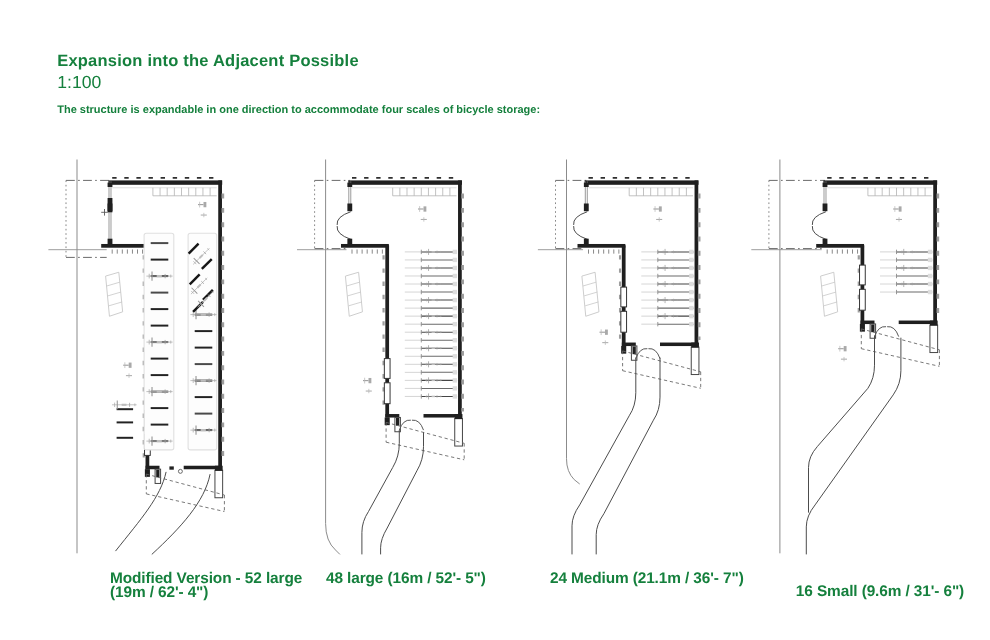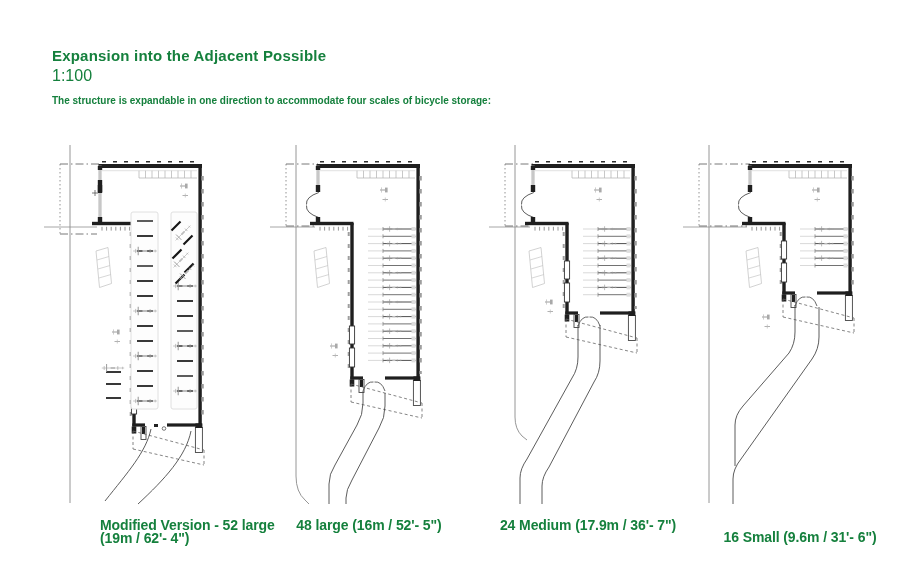--- a/index.html
+++ b/index.html
@@ -817,18 +817,18 @@
     </svg>
 
   <div class="cap cap1">
     <div>Modified Version - 52 large</div>
     <div>(19m / 62'- 4")</div>
   </div>
   <div class="cap cap2">
     <div>48 large (16m / 52'- 5")</div>
   </div>
   <div class="cap cap3">
-    <div>24 Medium (17.9m / 36'- 7")</div>
+    <div>24 Medium (21.1m / 36'- 7")</div>
   </div>
   <div class="cap cap4">
     <div>16 Small (9.6m / 31'- 6")</div>
   </div>
 </div>
 
 </body></html>

